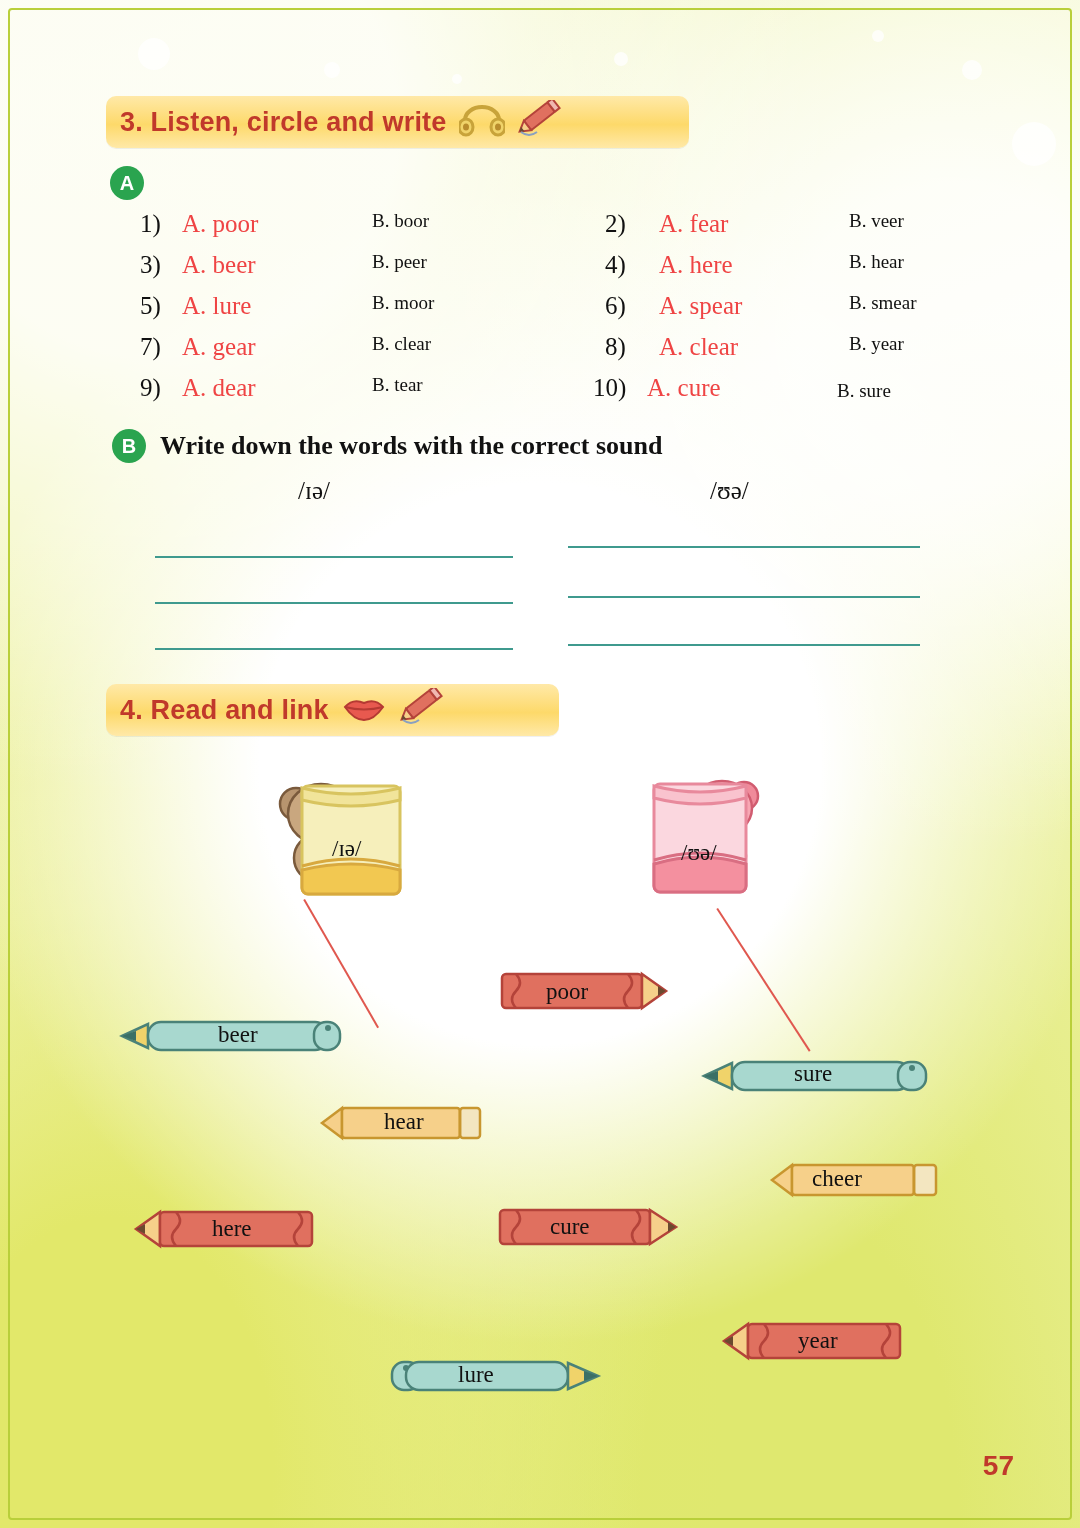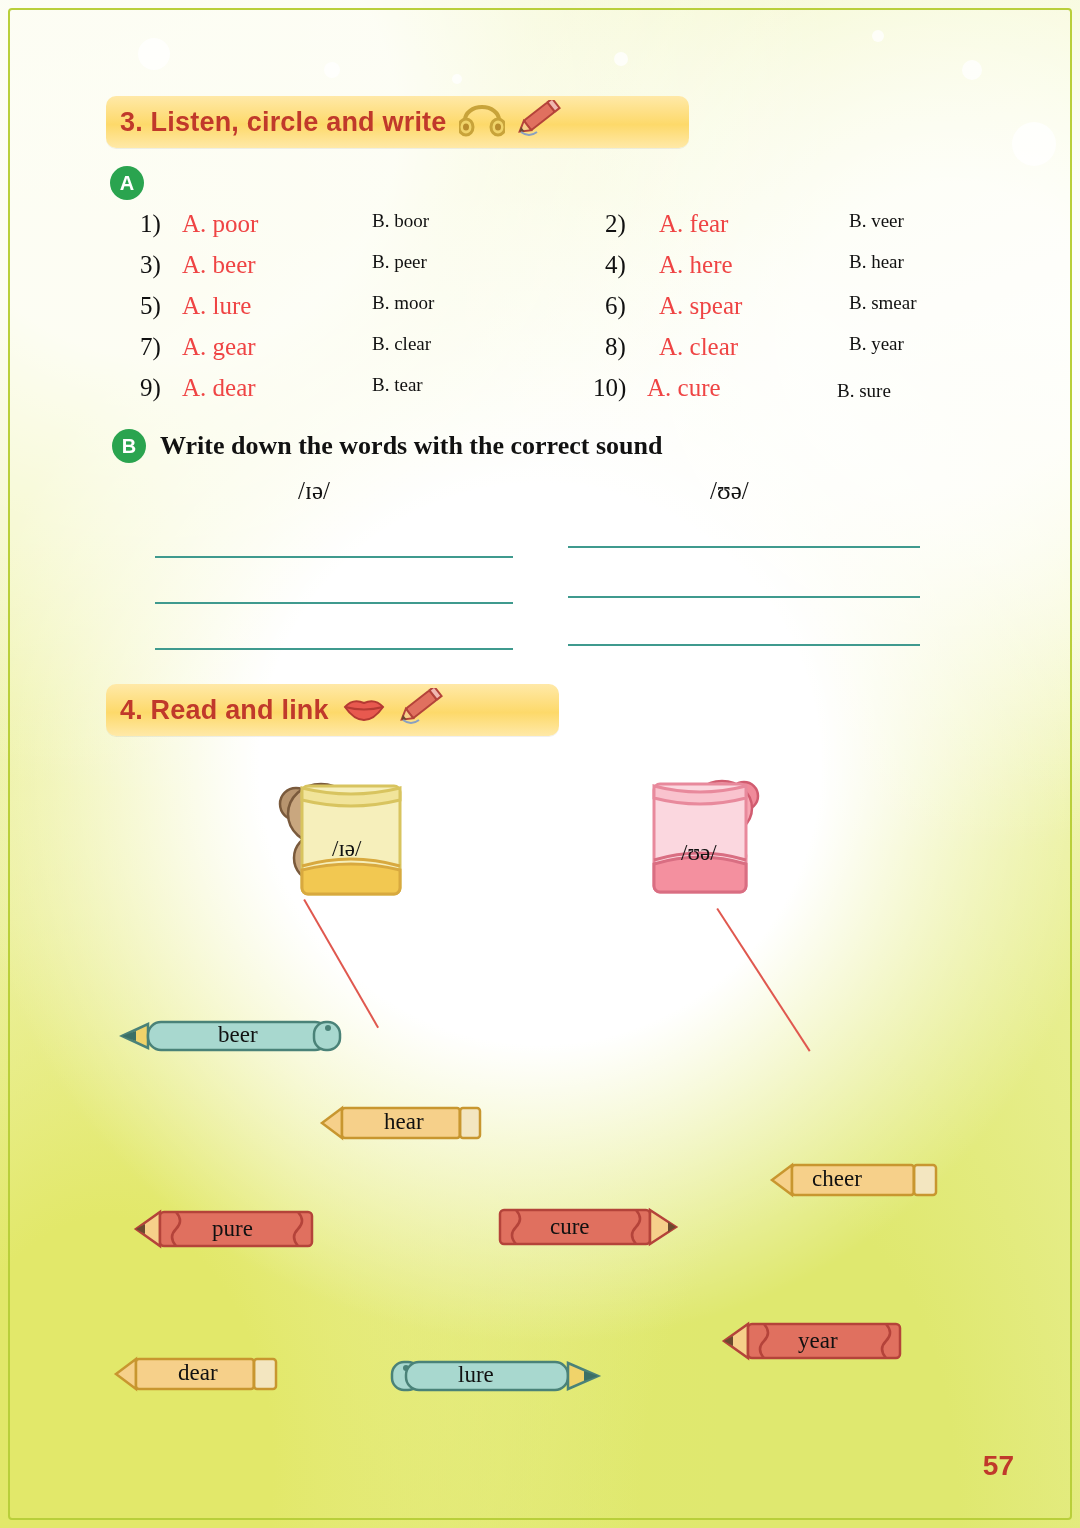--- a/index.html
+++ b/index.html
@@ -276,21 +276,41 @@
     <svg width="228" height="52" viewBox="0 0 228 52">
       <polygon points="4,26 30,14 30,38" fill="#f0d36a" stroke="#4a8278" stroke-width="2.5"></polygon>
       <polygon points="4,26 18,21 18,31" fill="#3b6f66"></polygon>
       <rect x="30" y="12" width="180" height="28" rx="13" fill="#a8d8cf" stroke="#4a8278" stroke-width="2.5"></rect>
       <rect x="196" y="12" width="26" height="28" rx="12" fill="#a8d8cf" stroke="#4a8278" stroke-width="2.5"></rect>
       <circle cx="210" cy="18" r="3" fill="#4a8278"></circle>
     </svg>
     <span class="item-label" style="left:100px;top:12px;">beer</span>
   </div>
 
-
+  <div class="item" style="left:494px;top:962px;">
+    <svg width="180" height="58" viewBox="0 0 180 58">
+      <rect x="8" y="12" width="140" height="34" rx="4" fill="#e0705f" stroke="#b4433a" stroke-width="2.5"></rect>
+      <path d="M22 12 q8 9 0 17 q-8 8 0 17" fill="none" stroke="#b4433a" stroke-width="2.5"></path>
+      <path d="M134 12 q8 9 0 17 q-8 8 0 17" fill="none" stroke="#b4433a" stroke-width="2.5"></path>
+      <polygon points="148,12 172,29 148,46" fill="#f6d08a" stroke="#b4433a" stroke-width="2.5"></polygon>
+      <polygon points="164,24 172,29 164,34" fill="#6b4a2f"></polygon>
+    </svg>
+    <span class="item-label" style="left:52px;top:17px;">poor</span>
+  </div>
+
+  <div class="item" style="left:700px;top:1048px;">
+    <svg width="232" height="54" viewBox="0 0 232 54">
+      <polygon points="4,28 32,15 32,41" fill="#f0d36a" stroke="#4a8278" stroke-width="2.5"></polygon>
+      <polygon points="4,28 18,23 18,33" fill="#3b6f66"></polygon>
+      <rect x="32" y="14" width="178" height="28" rx="13" fill="#a8d8cf" stroke="#4a8278" stroke-width="2.5"></rect>
+      <rect x="198" y="14" width="28" height="28" rx="12" fill="#a8d8cf" stroke="#4a8278" stroke-width="2.5"></rect>
+      <circle cx="212" cy="20" r="3" fill="#4a8278"></circle>
+    </svg>
+    <span class="item-label" style="left:94px;top:13px;">sure</span>
+  </div>
 
   <div class="item" style="left:318px;top:1096px;">
     <svg width="170" height="54" viewBox="0 0 170 54">
       <polygon points="4,27 24,12 24,42" fill="#f6d08a" stroke="#c8962f" stroke-width="2.5"></polygon>
       <rect x="24" y="12" width="118" height="30" rx="3" fill="#f6d08a" stroke="#c8962f" stroke-width="2.5"></rect>
       <rect x="142" y="12" width="20" height="30" rx="3" fill="#f3e6c0" stroke="#c8962f" stroke-width="2.5"></rect>
       <line x1="142" y1="12" x2="142" y2="42" stroke="#c8962f" stroke-width="2.5"></line>
     </svg>
     <span class="item-label" style="left:66px;top:13px;">hear</span>
   </div>
@@ -306,43 +326,34 @@
   </div>
 
   <div class="item" style="left:132px;top:1200px;">
     <svg width="192" height="58" viewBox="0 0 192 58">
       <polygon points="4,29 28,12 28,46" fill="#f6d08a" stroke="#b4433a" stroke-width="2.5"></polygon>
       <polygon points="4,29 13,24 13,34" fill="#6b4a2f"></polygon>
       <rect x="28" y="12" width="152" height="34" rx="4" fill="#e0705f" stroke="#b4433a" stroke-width="2.5"></rect>
       <path d="M44 12 q8 9 0 17 q-8 8 0 17" fill="none" stroke="#b4433a" stroke-width="2.5"></path>
       <path d="M166 12 q8 9 0 17 q-8 8 0 17" fill="none" stroke="#b4433a" stroke-width="2.5"></path>
     </svg>
-    <span class="item-label" style="left:80px;top:16px;">pure</span>
+    <span class="item-label" style="left:80px;top:16px;">here</span>
   </div>
 
   <div class="item" style="left:492px;top:1198px;">
     <svg width="192" height="58" viewBox="0 0 192 58">
       <rect x="8" y="12" width="150" height="34" rx="4" fill="#e0705f" stroke="#b4433a" stroke-width="2.5"></rect>
       <path d="M24 12 q8 9 0 17 q-8 8 0 17" fill="none" stroke="#b4433a" stroke-width="2.5"></path>
       <path d="M144 12 q8 9 0 17 q-8 8 0 17" fill="none" stroke="#b4433a" stroke-width="2.5"></path>
       <polygon points="158,12 184,29 158,46" fill="#f6d08a" stroke="#b4433a" stroke-width="2.5"></polygon>
       <polygon points="176,24 184,29 176,34" fill="#6b4a2f"></polygon>
     </svg>
     <span class="item-label" style="left:58px;top:16px;">cure</span>
   </div>
 
-  <div class="item" style="left:112px;top:1346px;">
-    <svg width="170" height="56" viewBox="0 0 170 56">
-      <polygon points="4,28 24,13 24,43" fill="#f6d08a" stroke="#c8962f" stroke-width="2.5"></polygon>
-      <rect x="24" y="13" width="118" height="30" rx="3" fill="#f6d08a" stroke="#c8962f" stroke-width="2.5"></rect>
-      <rect x="142" y="13" width="22" height="30" rx="3" fill="#f3e6c0" stroke="#c8962f" stroke-width="2.5"></rect>
-      <line x1="142" y1="13" x2="142" y2="43" stroke="#c8962f" stroke-width="2.5"></line>
-    </svg>
-    <span class="item-label" style="left:66px;top:14px;">dear</span>
-  </div>
 
   <div class="item" style="left:384px;top:1348px;">
     <svg width="220" height="56" viewBox="0 0 220 56">
       <rect x="8" y="14" width="28" height="28" rx="12" fill="#a8d8cf" stroke="#4a8278" stroke-width="2.5"></rect>
       <circle cx="22" cy="20" r="3" fill="#4a8278"></circle>
       <rect x="22" y="14" width="162" height="28" rx="13" fill="#a8d8cf" stroke="#4a8278" stroke-width="2.5"></rect>
       <polygon points="214,28 184,15 184,41" fill="#f0d36a" stroke="#4a8278" stroke-width="2.5"></polygon>
       <polygon points="214,28 200,23 200,33" fill="#3b6f66"></polygon>
     </svg>
     <span class="item-label" style="left:74px;top:14px;">lure</span>

